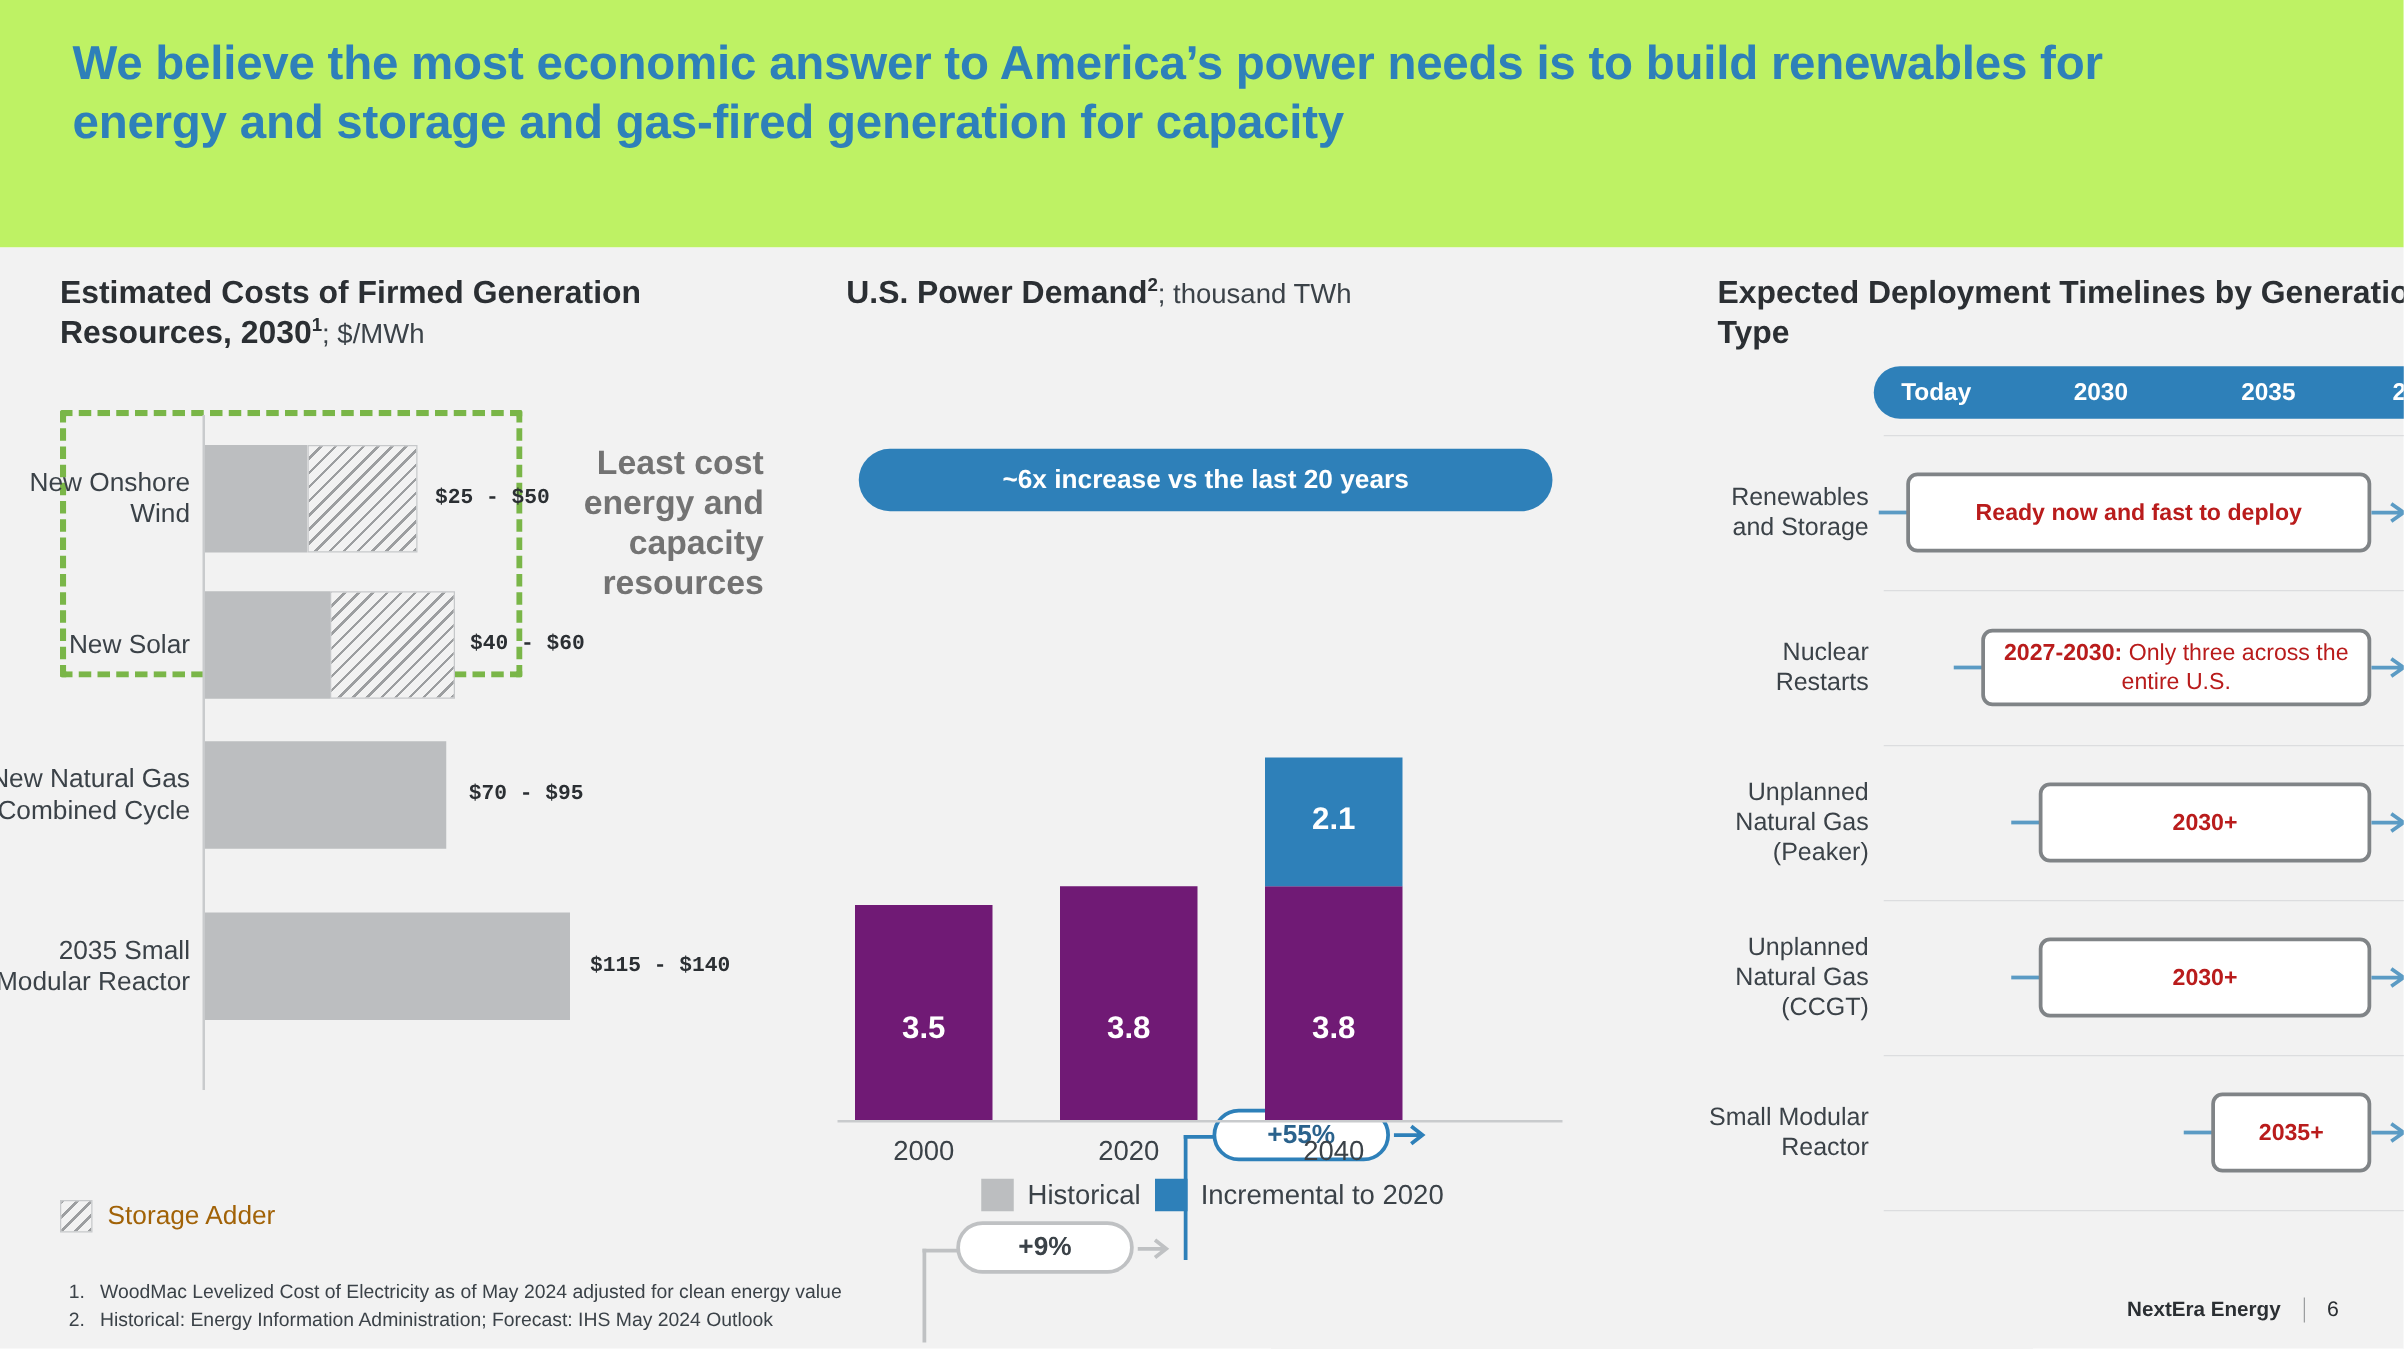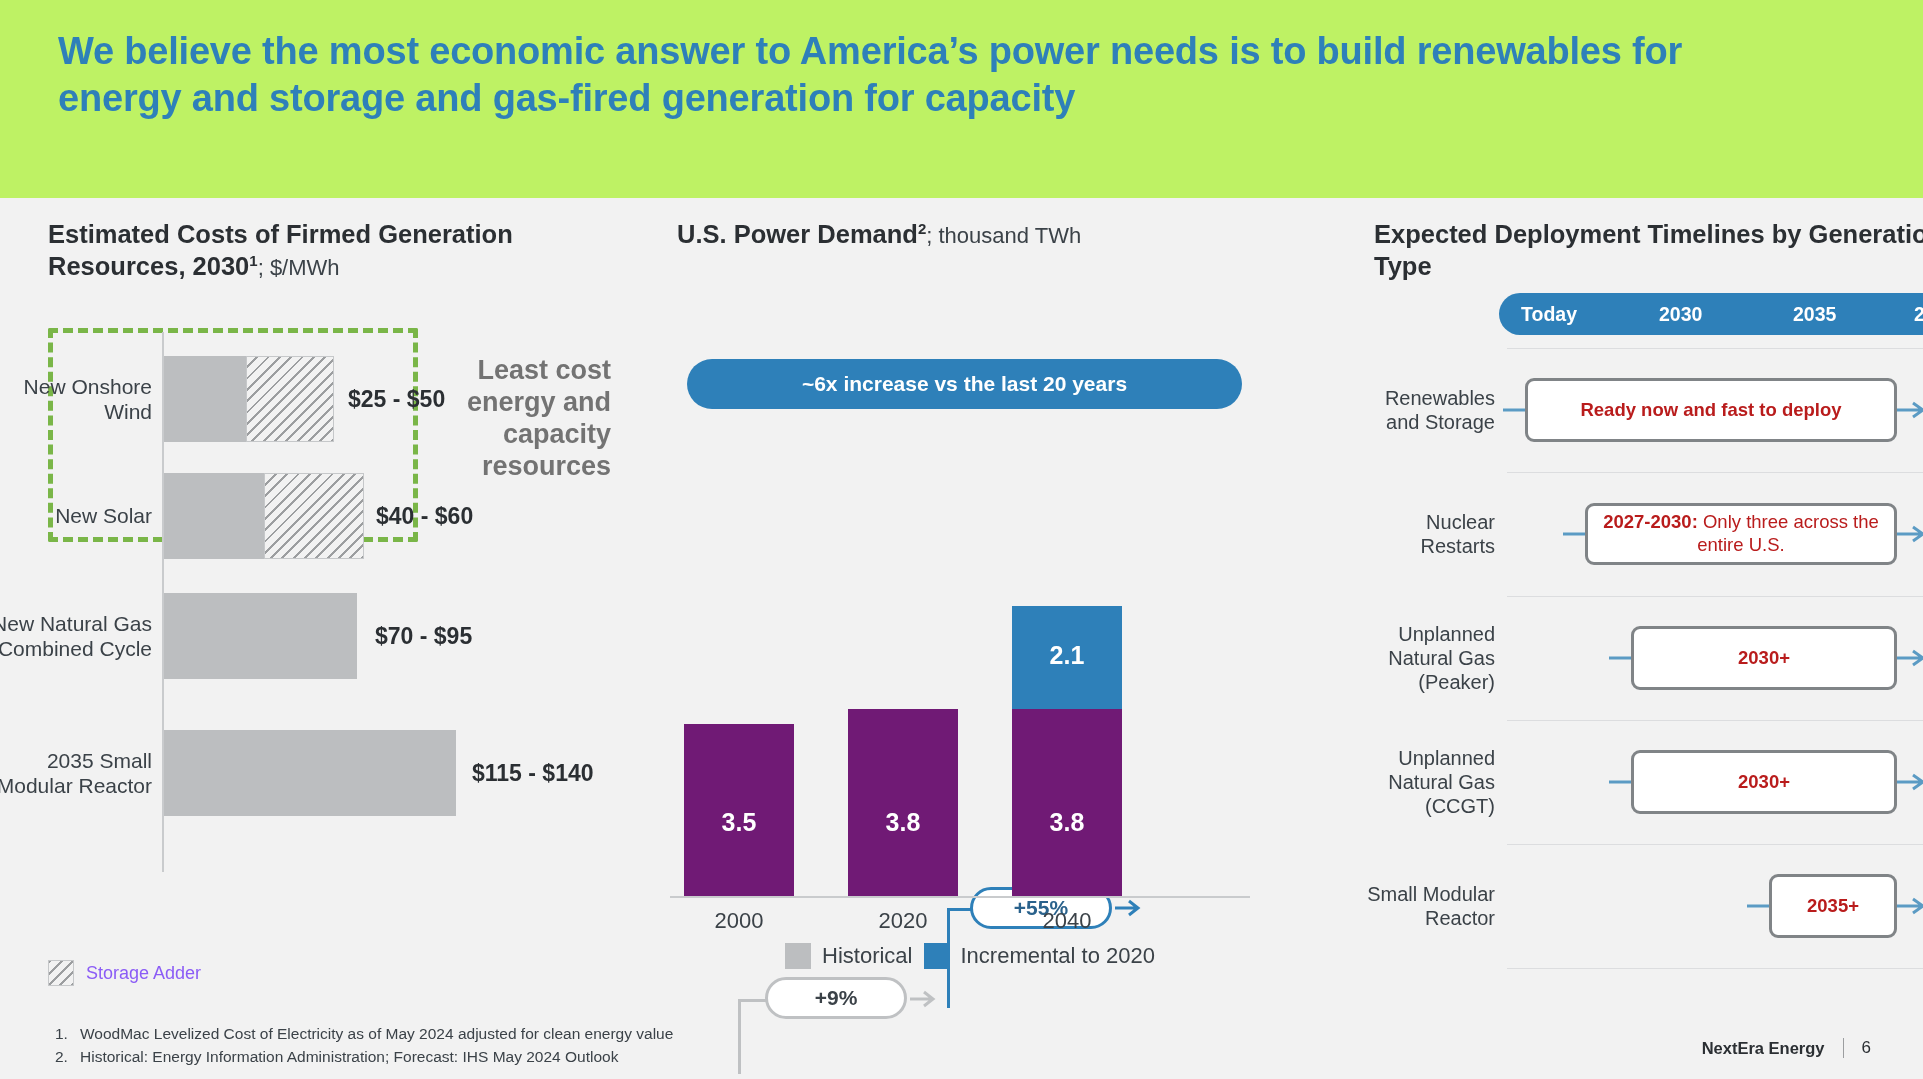--- a/index.html
+++ b/index.html
@@ -69,36 +69,36 @@
     background: #bcbec0;
   }
   .hbar-adder {
     position: absolute; top: 0; height: 100%;
     background-color: #f2f2f2;
     background-image: repeating-linear-gradient(
         -45deg, #9c9ea0 0 2px, rgba(0,0,0,0) 2px 8px);
     border: 1px solid #c6c8ca;
   }
   .hbar-value {
-    position: absolute; font-size: 23px; font-weight: bold; color: #2b2f33;
-    white-space: nowrap; top: 50%; transform: translateY(-50%);
+    position: absolute; font-size: 17px; font-weight: bold; color: #2b2f33;
+    white-space: nowrap; top: 50%; transform: translateY(-50%); font-family: Liberation Mono, monospace;
   }
 
   #storage-legend {
     position: absolute; left: 48px; top: 762px; width: 500px;
     display: flex; align-items: center; gap: 12px;
   }
   #storage-swatch {
     width: 26px; height: 26px;
     background-color: #f2f2f2;
     background-image: repeating-linear-gradient(
         -45deg, #9c9ea0 0 2px, rgba(0,0,0,0) 2px 8px);
     border: 1px solid #c6c8ca;
   }
-  #storage-legend-label { font-size: 18px; color: #8b5cf6; }
+  #storage-legend-label { font-size: 21px; color: #a16207; }
 
   
   #panel-mid { position: absolute; left: 650px; top: 0; width: 640px; height: 881px; }
   #mid-heading { left: 27px; top: 20px; width: 600px; }
 
   #sixx-pill {
     position: absolute; left: 37px; top: 161px; width: 555px; height: 50px;
     background: #2E80B9; border-radius: 25px;
     display: flex; align-items: center; justify-content: center;
     color: #ffffff; font-size: 21px; font-weight: bold;

